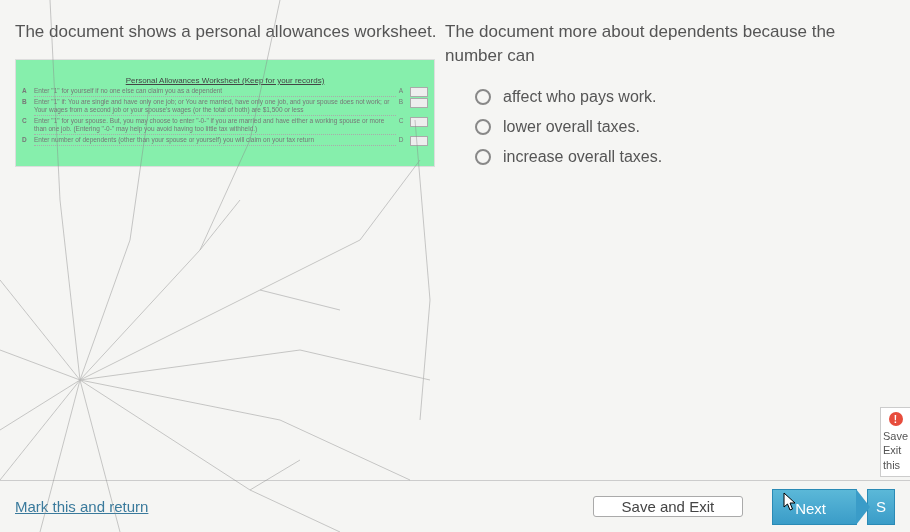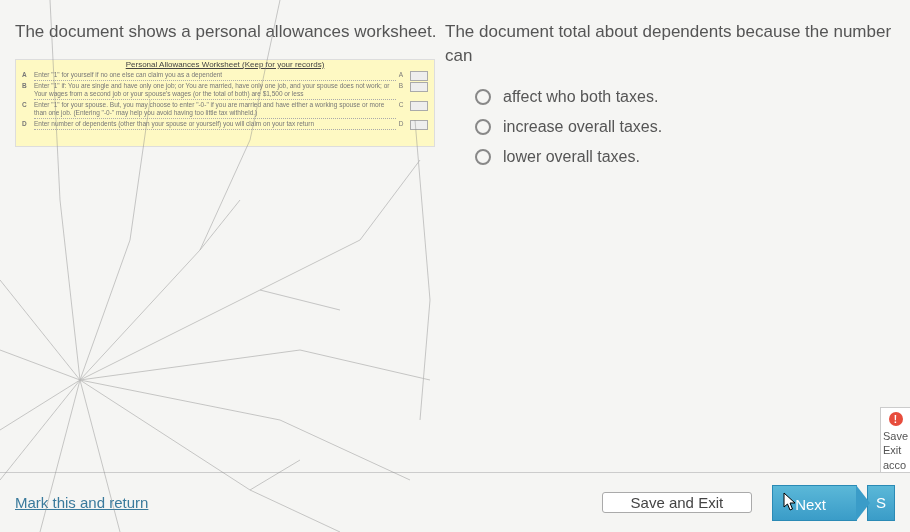--- a/index.html
+++ b/index.html
@@ -25,24 +25,24 @@
   flex: 1;
 }
 .prompt-text {
   font-size: 17px;
   color: #555;
   line-height: 1.4;
   margin-bottom: 15px;
 }
 .worksheet-image {
   width: 420px;
-  height: 88px;
-  background: #fef9c3;
+  height: 108px;
+  background: #86efac;
   border: 1px solid #ddd;
-  padding: 0 6px;
+  padding: 16px 6px;
   font-size: 7px;
   color: #666;
   position: relative;
 }
 .worksheet-title {
   text-align: center;
   font-size: 8px;
   text-decoration: underline;
   margin-bottom: 2px;
   color: #444;
@@ -94,21 +94,21 @@
 }
 .option-label {
   font-size: 16px;
   color: #555;
 }
 .bottom-bar {
   position: absolute;
   bottom: 0;
   left: 0;
   right: 0;
-  height: 60px;
+  height: 52px;
   display: flex;
   align-items: center;
   padding: 0 15px;
   border-top: 1px solid #ccc;
   background: #f5f5f3;
 }
 .mark-link {
   color: #3a7a9c;
   text-decoration: underline;
   font-size: 15px;
@@ -116,21 +116,21 @@
 }
 .spacer { flex: 1; }
 .save-exit-btn {
   background: #fff;
   border: 1px solid #aaa;
   border-radius: 3px;
   padding: 1px 28px;
   font-size: 15px;
   color: #444;
   cursor: pointer;
-  margin-right: 20px;
+  margin-right: 29px;
 }
 .next-btn {
   position: relative;
   background: linear-gradient(#5bb8d8, #3a9cc8);
   border: 1px solid #2a8ab5;
   color: #fff;
   font-size: 15px;
   padding: 8px 30px 4px 22px;
   cursor: pointer;
   height: 36px;
@@ -232,43 +232,43 @@
       </div>
       <div class="worksheet-row">
         <div class="worksheet-letter">D</div>
         <div class="worksheet-text">Enter number of dependents (other than your spouse or yourself) you will claim on your tax return</div>
         <div style="width:10px;text-align:center">D</div>
         <div class="worksheet-box"></div>
       </div>
     </div>
   </div>
   <div class="right-col">
-    <div class="question-text">The document total about dependents because the number can</div>
+    <div class="question-text">The document more about dependents because the number can</div>
     <div class="options">
       <div class="option">
         <div class="radio"></div>
-        <div class="option-label">affect who both taxes.</div>
+        <div class="option-label">affect who pays work.</div>
+      </div>
+      <div class="option">
+        <div class="radio"></div>
+        <div class="option-label">lower overall taxes.</div>
       </div>
       <div class="option">
         <div class="radio"></div>
         <div class="option-label">increase overall taxes.</div>
-      </div>
-      <div class="option">
-        <div class="radio"></div>
-        <div class="option-label">lower overall taxes.</div>
       </div>
     </div>
   </div>
 </div>
 
 <div class="side-notif">
   <div class="alert-icon">!</div>
   <div>Save</div>
   <div>Exit</div>
-  <div>acco</div>
+  <div>this</div>
 </div>
 
 <div class="bottom-bar">
   <a class="mark-link">Mark this and return</a>
   <div class="spacer"></div>
   <button class="save-exit-btn">Save and Exit</button>
   <button class="next-btn">Next</button>
   <button class="s-btn">S</button>
 </div>
 

